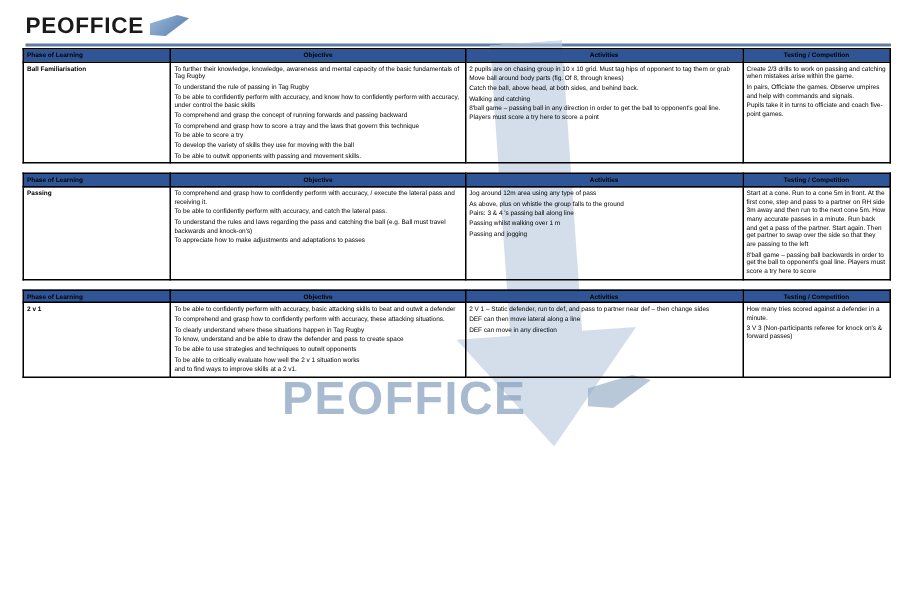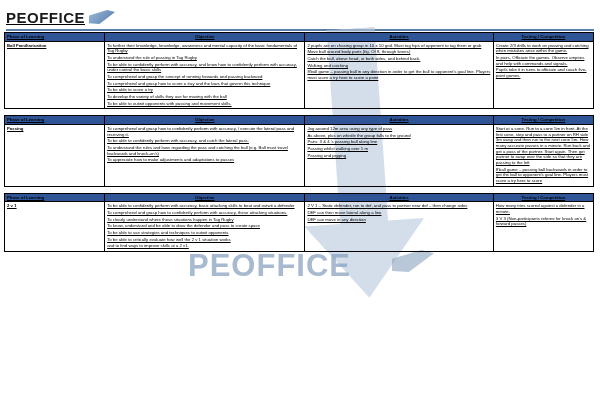--- a/index.html
+++ b/index.html
@@ -12,22 +12,21 @@
     background: #ffffff;
     font-family: "Liberation Sans", sans-serif;
     overflow: hidden;
     position: relative;
   }
   .page {
     position: relative;
     width: 600px;
     height: 343px;
     box-sizing: border-box;
-    padding: 4px 6px 0 4px;
-    text-decoration: underline;
+    padding: 4px 6px 0 15px;
   }
 
   
   .logo-bar {
     position: relative;
     height: 22px;
     margin: 2px 0 4px 2px;
     display: flex;
     align-items: center;
   }

